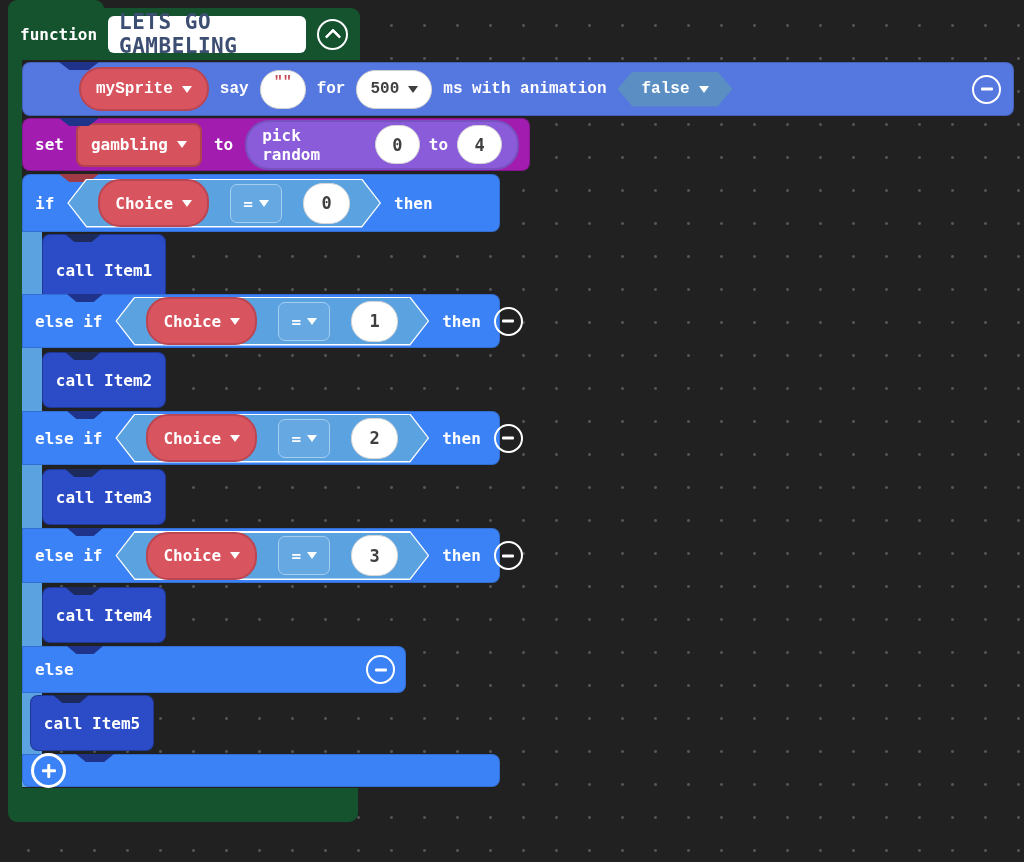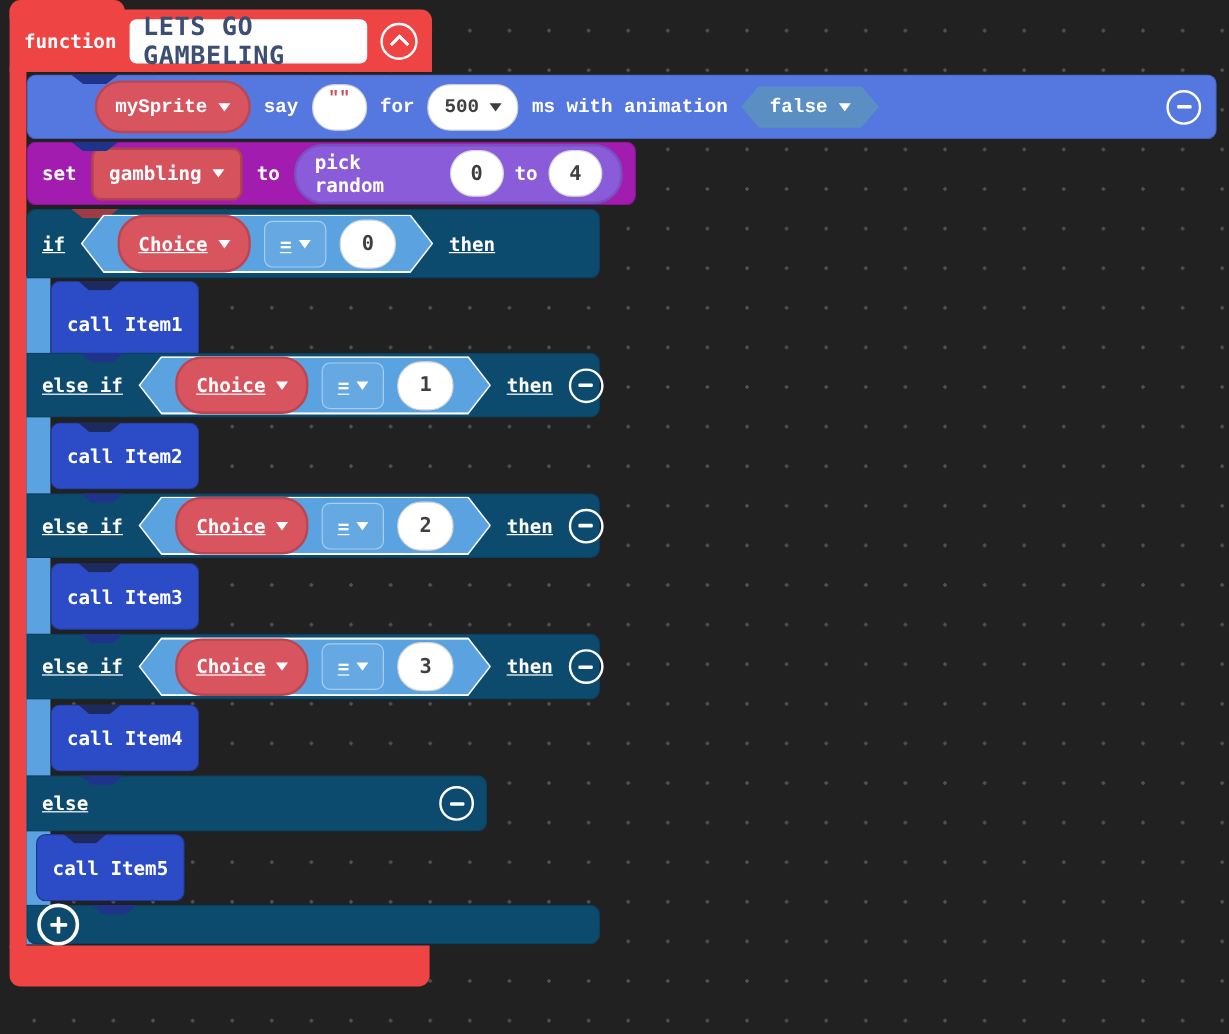--- a/index.html
+++ b/index.html
@@ -10,24 +10,24 @@
     background-size:33px 33px;background-position:12px 9px;
     font-family:"DejaVu Sans Mono",monospace;
   }
   .abs{position:absolute;box-sizing:border-box;}
   .block{
     position:absolute;box-sizing:border-box;display:flex;align-items:center;
     color:#fff;font-weight:700;font-size:16px;
   }
   .lbl{white-space:pre;}
   
-  .c-fn{background:#ef4444;}
+  .c-fn{background:#14532d;}
   .c-say{background:#5577E0;border:1px solid rgba(0,0,0,.18);font-family:Liberation Mono, monospace;}
   .c-var{background:#a21caf;border:1px solid rgba(0,0,0,.18);}
-  .c-if{background:#0c4a6e;border:1px solid rgba(0,0,0,.15);text-decoration:underline;}
+  .c-if{background:#3b82f6;border:1px solid rgba(0,0,0,.15);}
   .c-call{background:#2B4BC7;border:1px solid rgba(0,0,0,.25);}
   
   .notch{
     position:absolute;top:-1px;height:8px;width:40px;
     clip-path:polygon(0 0,100% 0,74% 100%,26% 100%);
   }
   .n-navy{background:#20338A;}
   .n-dark{background:#1D2A5E;}
   .n-red{background:#9E3B47;}
   
@@ -58,21 +58,21 @@
     background:#66A9E2;border:1.5px solid #A6CEF0;border-radius:7px;
     display:flex;align-items:center;justify-content:center;gap:6px;
     width:50px;height:37px;color:#fff;cursor:pointer;
   }
   
   .bool-hex{
     position:relative;display:flex;align-items:center;
     height:35px;padding:0 24px;color:#fff;background:#5B8EC2;cursor:pointer;
     clip-path:polygon(0 50%,15px 0,calc(100% - 15px) 0,100% 50%,calc(100% - 15px) 100%,15px 100%);
   }
-  .cond{position:relative;display:flex;align-items:center;gap:11px;height:49px;padding:0 31px;}
+  .cond{position:relative;display:flex;align-items:center;gap:21px;height:49px;padding:0 31px;}
   .cond::before{
     content:"";position:absolute;inset:0;background:#fff;
     clip-path:polygon(0 50%,19px 0,calc(100% - 19px) 0,100% 50%,calc(100% - 19px) 100%,19px 100%);
   }
   .cond::after{
     content:"";position:absolute;inset:1.5px;background:#5BA2E0;
     clip-path:polygon(0 50%,18px 0,calc(100% - 18px) 0,100% 50%,calc(100% - 18px) 100%,18px 100%);
   }
   .cond>*{position:relative;z-index:1;}
   

